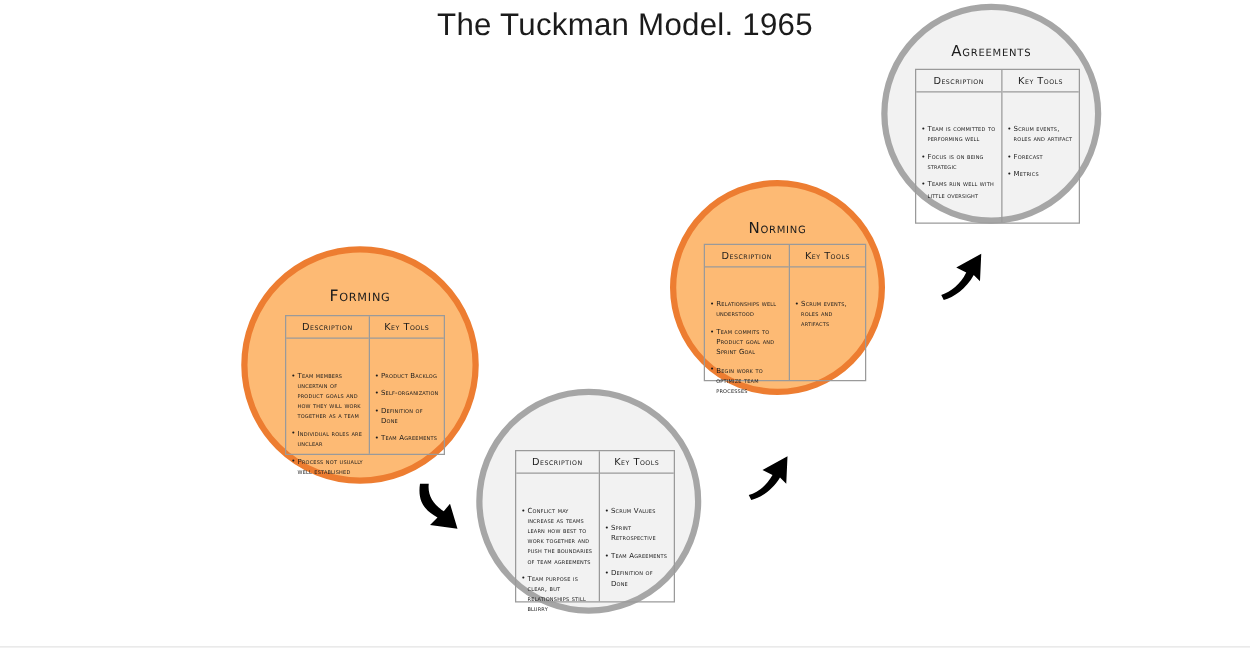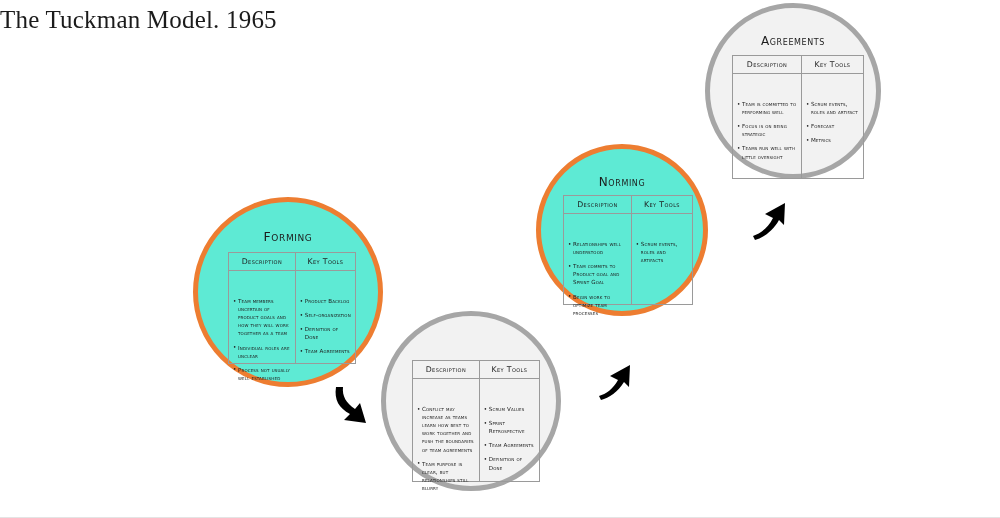--- a/index.html
+++ b/index.html
@@ -19,35 +19,36 @@
     height: 518px;
     background: #ffffff;
   }
 
   
   #page-title {
     position: absolute;
     left: 0;
     top: 6px;
     width: 1000px;
+    text-align: center;
     font-size: 25px;
     font-weight: 400;
     letter-spacing: 0.2px;
     color: #1b1b1b;
-    font-family: Liberation Serif, serif;
+    font-family: Liberation Sans, sans-serif;
   }
 
   
   .stage-circle {
     position: absolute;
     border-radius: 50%;
     box-sizing: border-box;
   }
   .stage-circle.orange {
-    background: #5eead4;
+    background: #fdba74;
     border: 5px solid #ED7D31;
   }
   .stage-circle.gray {
     background: #F2F2F2;
     border: 5px solid #A6A6A6;
   }
 
   .stage-label {
     position: absolute;
     left: 0;

